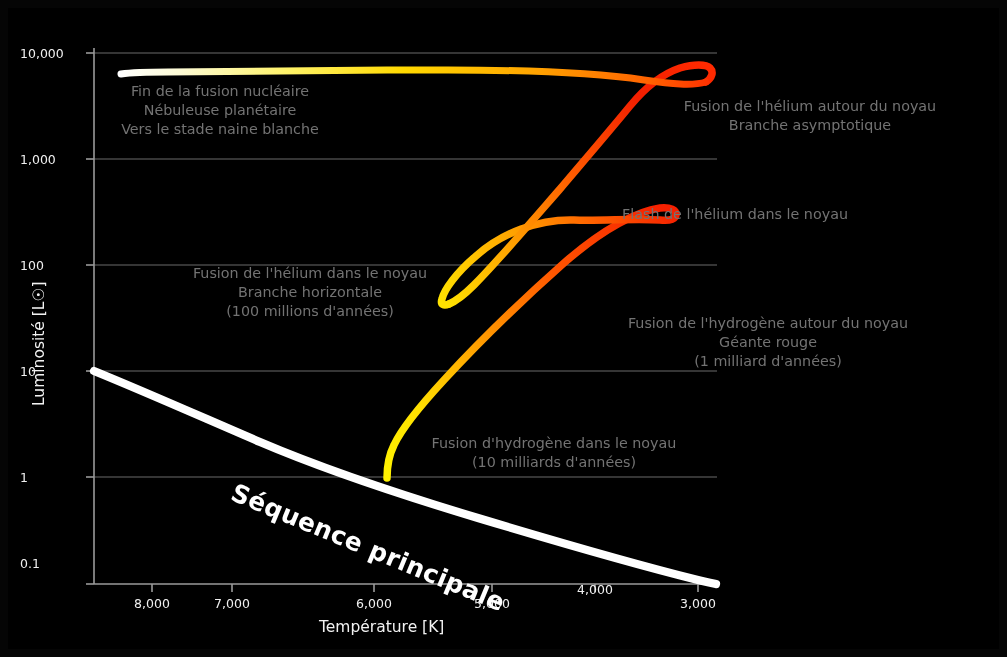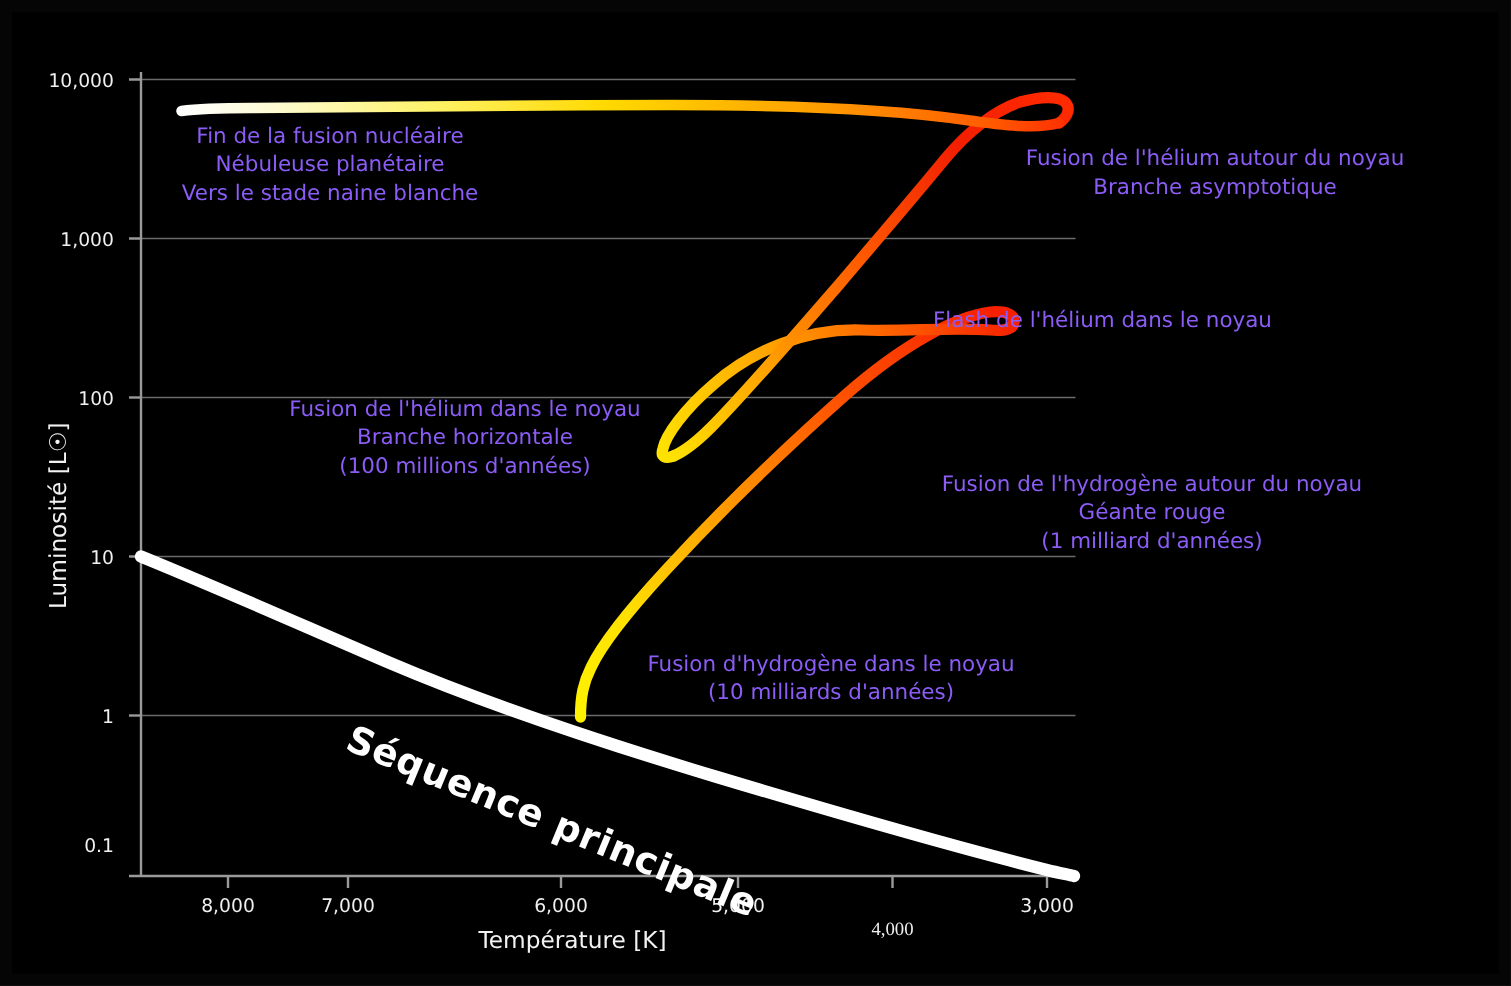--- a/index.html
+++ b/index.html
@@ -35,28 +35,28 @@
     transform: rotate(-90deg);
     left: 22px; top: 398px;
   }
   #xlabel { left: 311px; top: 610px; }
 
   .tick-label {
     position: absolute;
     color: #f0f0f0;
     font-size: 12.5px;
     white-space: nowrap;
-    text-align: right;
+    text-align: left;
   }
   .ytick { width: 56px; }
   .xtick { text-align: center; width: 80px; }
 
   .annot {
     position: absolute;
-    color: #8b5cf6;
+    color: #737373;
     font-size: 14.3px;
     line-height: 1.32;
     white-space: nowrap;
   }
   .annot.center { text-align: center; }
   .annot.left   { text-align: left; }
 
   #ms-label {
     position: absolute;
     left: 230px; top: 470px;
@@ -188,21 +188,21 @@
     <div class="tick-label ytick" style="left:12px; top:144px;">1,000</div>
     <div class="tick-label ytick" style="left:12px; top:250px;">100</div>
     <div class="tick-label ytick" style="left:12px; top:356px;">10</div>
     <div class="tick-label ytick" style="left:12px; top:462px;">1</div>
     <div class="tick-label ytick" style="left:12px; top:548px;">0.1</div>
 
     <div class="tick-label xtick" style="left:104px; top:588px;">8,000</div>
     <div class="tick-label xtick" style="left:184px; top:588px;">7,000</div>
     <div class="tick-label xtick" style="left:326px; top:588px;">6,000</div>
     <div class="tick-label xtick" style="left:444px; top:588px;">5,000</div>
-    <div class="tick-label xtick" style="left:547px; top:604px;font-family:Liberation Serif, serif;">4,000</div>
+    <div class="tick-label xtick" style="left:547px; top:574px;">4,000</div>
     <div class="tick-label xtick" style="left:650px; top:588px;">3,000</div>
 
     <div class="annot center" style="left:92px; top:74px; width:240px;">
       <div>Fin de la fusion nucléaire</div>
       <div>Nébuleuse planétaire</div>
       <div>Vers le stade naine blanche</div>
     </div>
 
     <div class="annot center" style="left:668px; top:89px; width:268px;">
       <div>Fusion de l'hélium autour du noyau</div>

